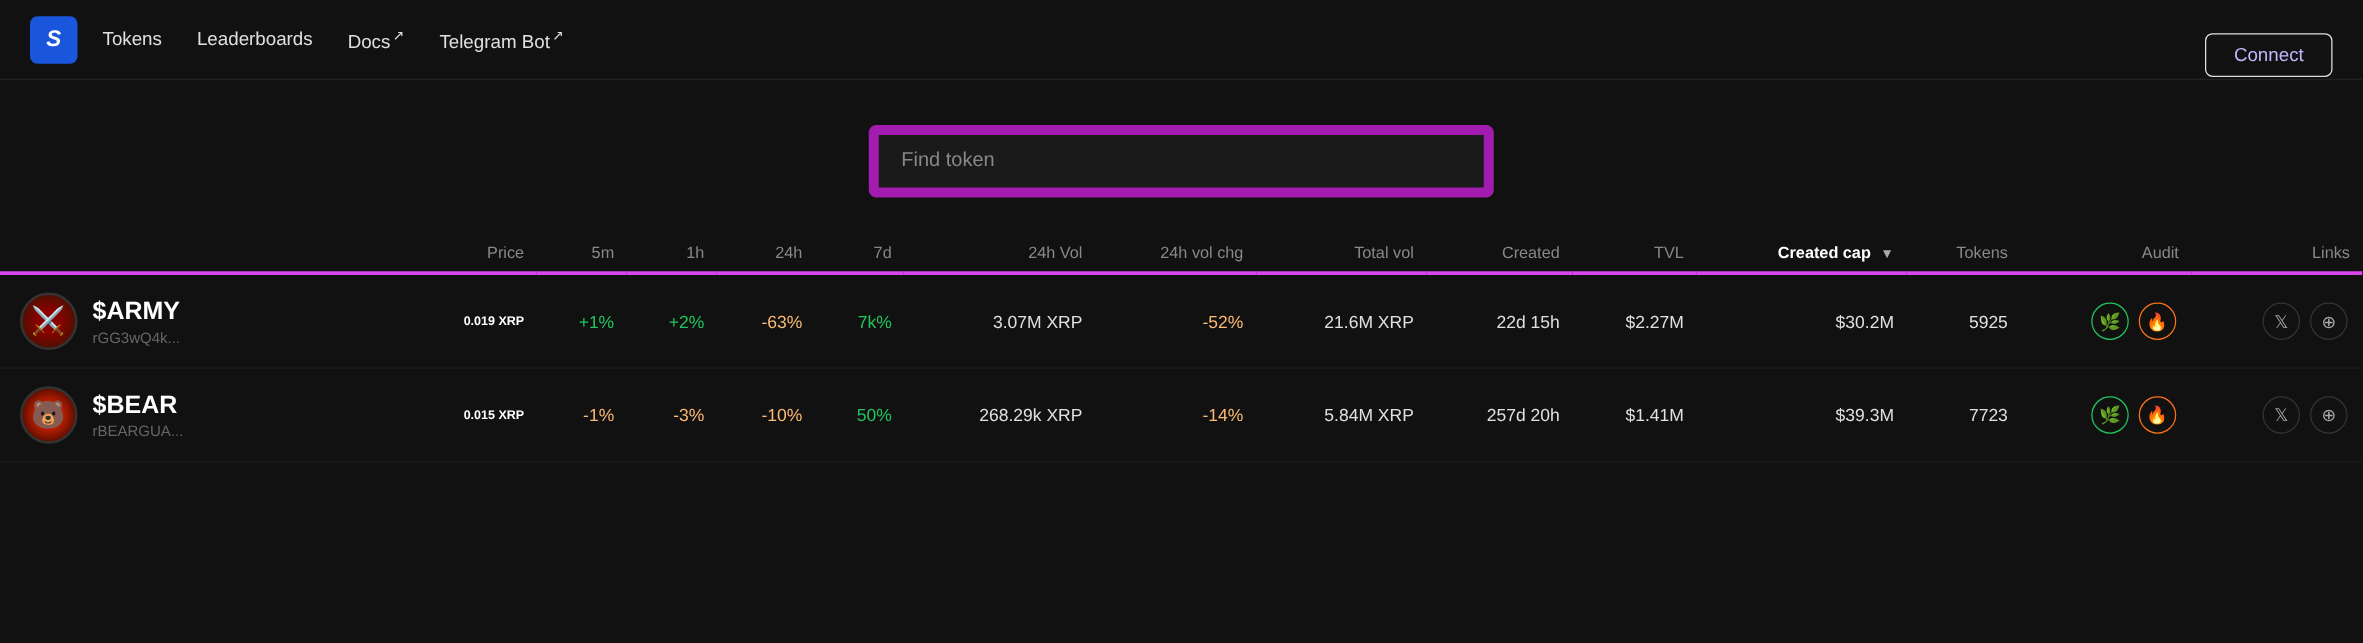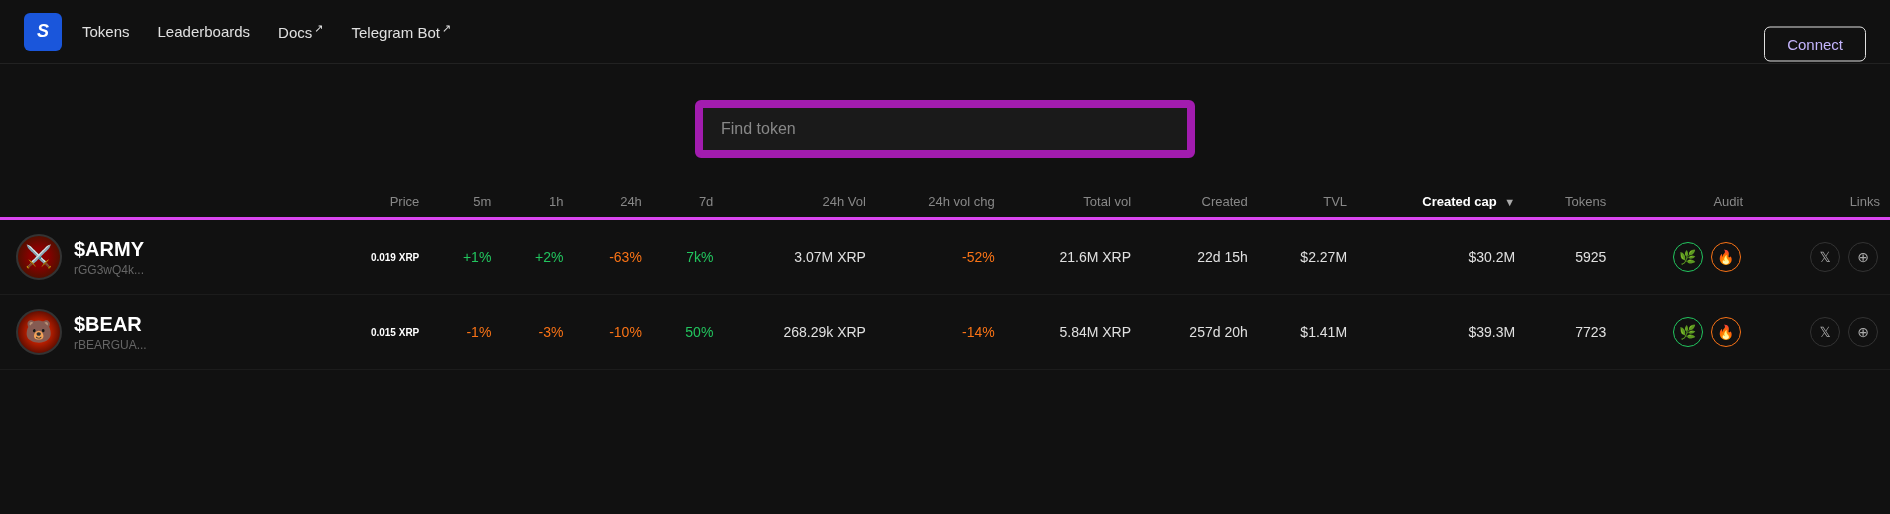--- a/index.html
+++ b/index.html
@@ -169,21 +169,21 @@
       font-size: 12px;
       color: #666;
       margin-top: 2px;
     }
     .price-cell {
       font-weight: 700;
       color: #fff;
       font-size: 10px;
     }
     .green { color: #22c55e; }
-    .red { color: #f97316; }
+    .red { color: #fdba74; }
 
     .icon-btn {
       display: inline-flex;
       align-items: center;
       justify-content: center;
       width: 30px;
       height: 30px;
       border-radius: 50%;
       border: 1.5px solid #333;
       background: transparent;

